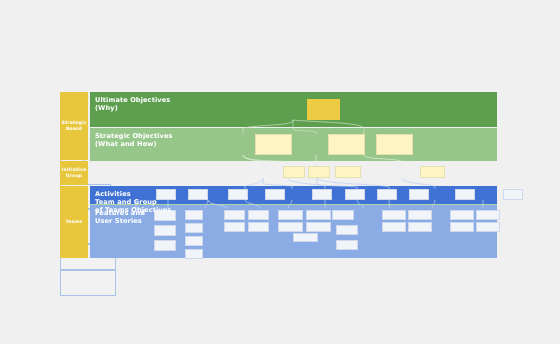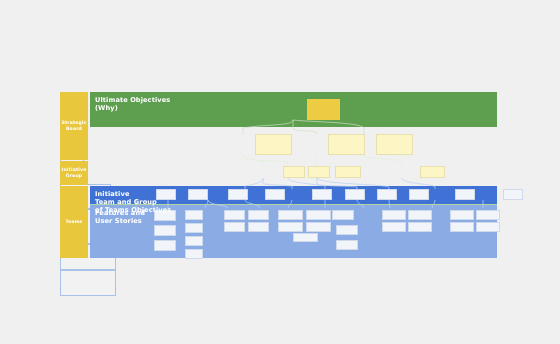--- a/index.html
+++ b/index.html
@@ -150,28 +150,32 @@
       <path d="M329,108 C329,112 330,113 330,116" stroke="#c3d5f2"></path>
       <path d="M375,108 C375,112 372,113 372,116" stroke="#c3d5f2"></path>
       <path d="M423,108 L423,116" stroke="#c3d5f2"></path>
     </svg>
 
   <div class="band band-1" style="top:0px;height:35px;">
     <div class="band-label">Ultimate Objectives
 (Why)</div>
   </div>
 
+  <div class="band band-2" style="top:36px;height:33px;">
+    <div class="band-label">Strategic Objectives
+(What and How)</div>
+  </div>
 
   <div class="band band-3" style="top:70px;height:23px;margin-top:32px;">
     <div class="band-label">Team and Group
 of Teams Objectives</div>
   </div>
 
   <div class="band band-4" style="top:94px;height:18px;">
-    <div class="band-label">Initiative</div>
+    <div class="band-label">Activities</div>
   </div>
 
   <div class="band band-5" style="top:113px;height:53px;">
     <div class="band-label">Features and
 User Stories</div>
   </div>
 
   <div id="node-layer">
       <div class="node-group node-group" style="left: 91px; top: 116px; width: 28px; height: 46px;"></div>
       <div class="node-group node-group" style="left: 122px; top: 116px; width: 24px; height: 46px;"></div>

